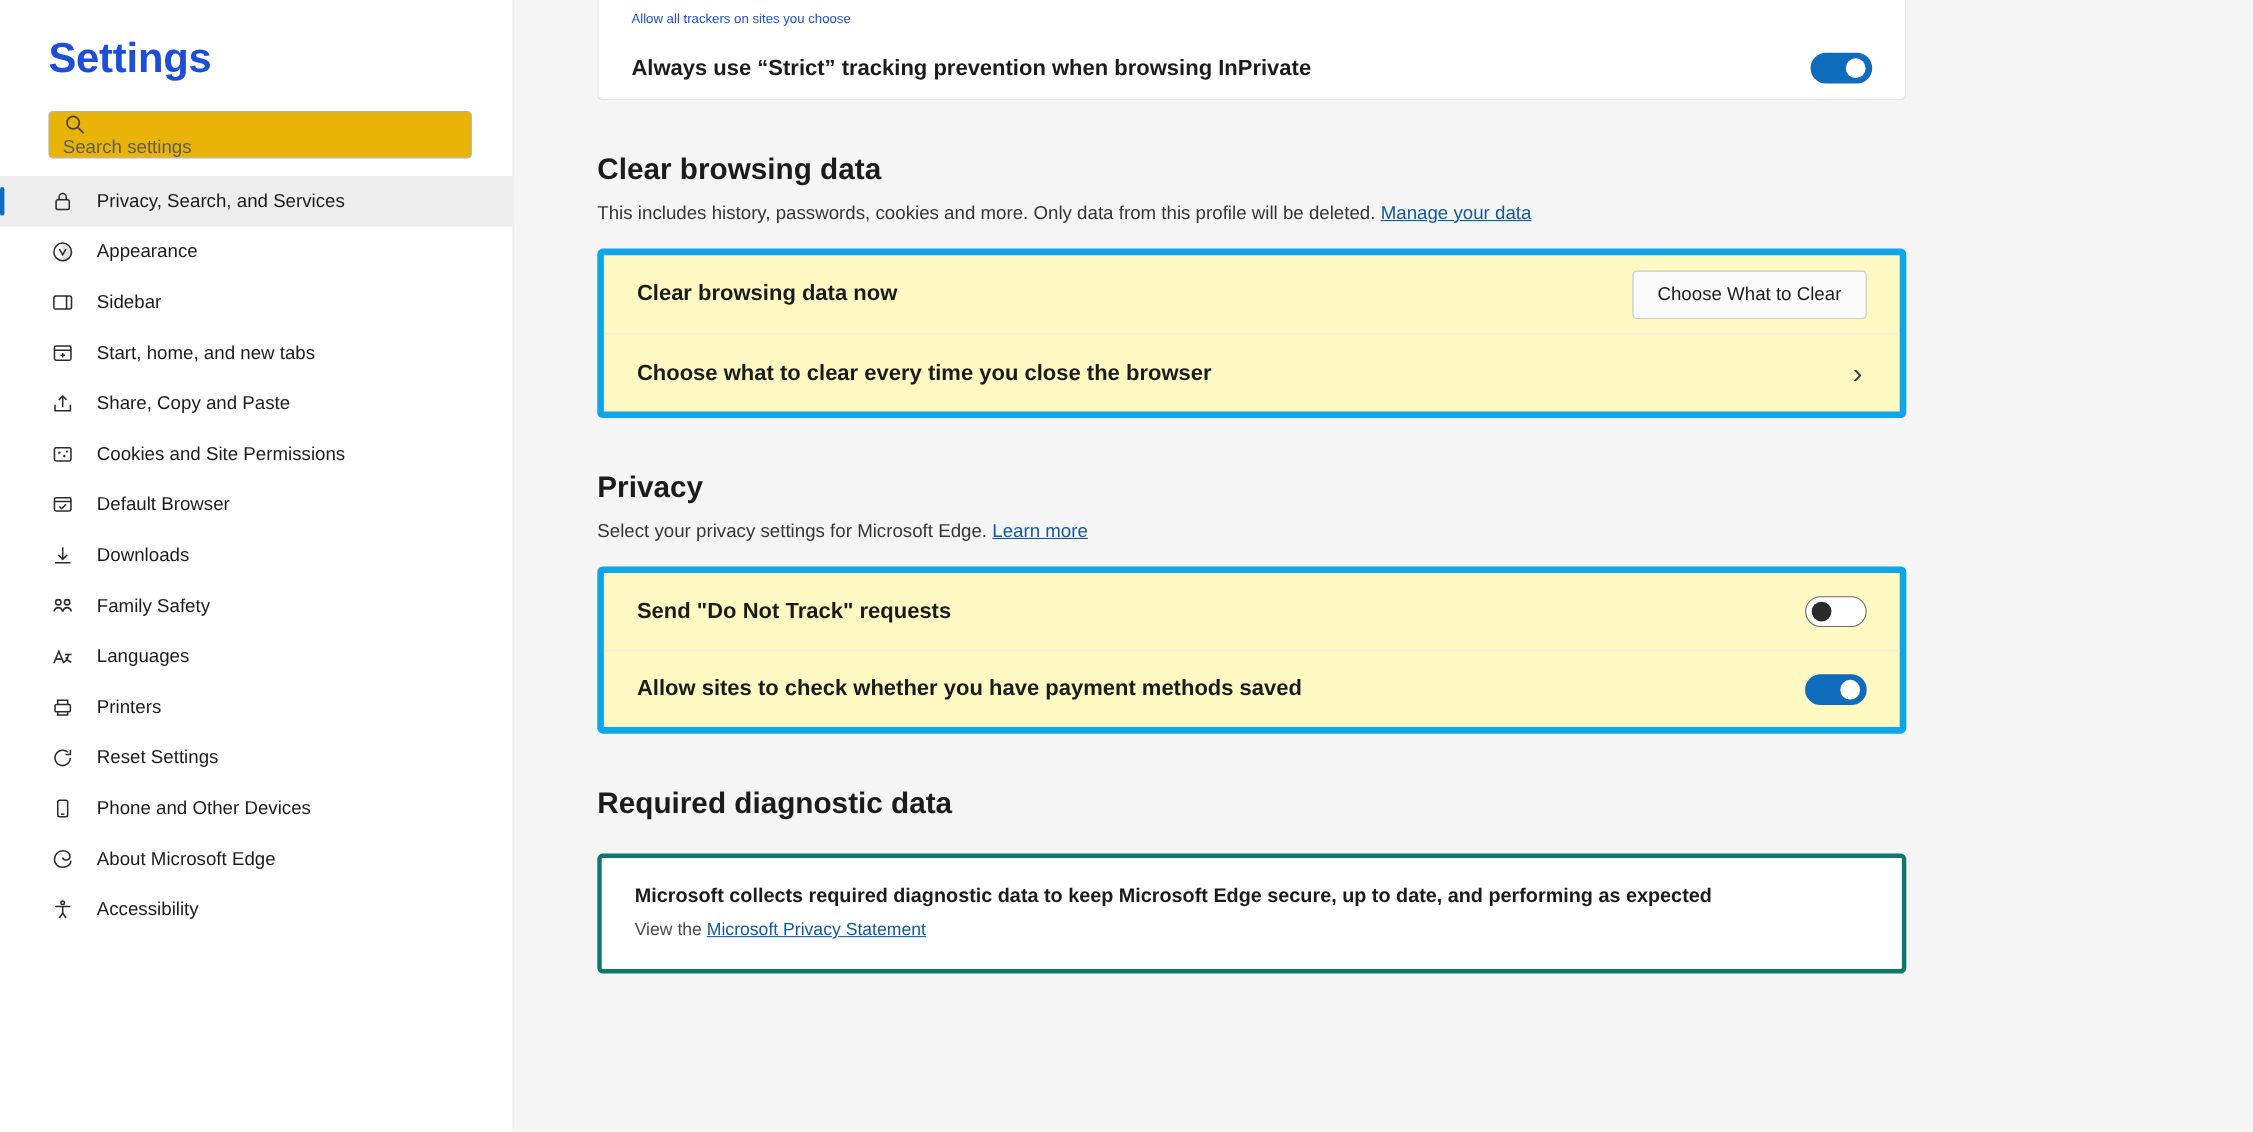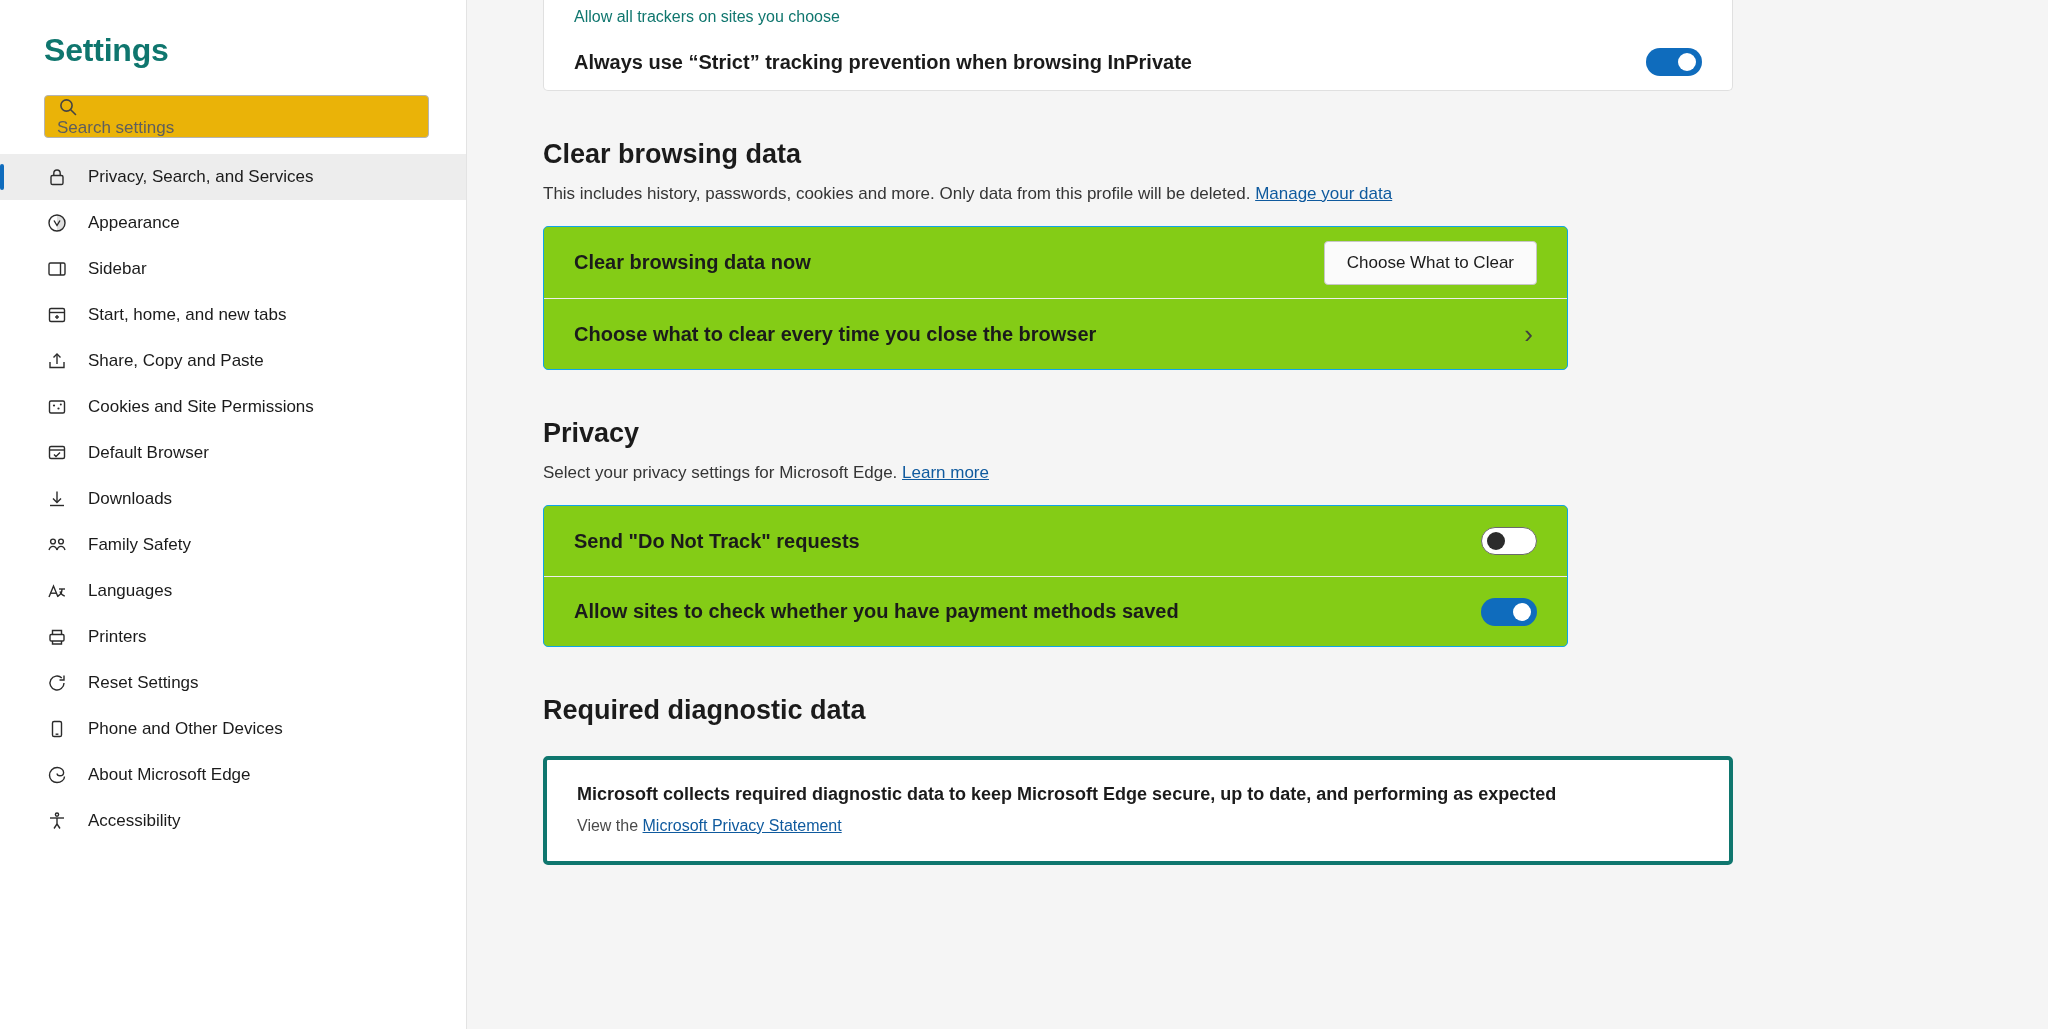--- a/index.html
+++ b/index.html
@@ -21,25 +21,25 @@
   .sidebar {
     width: 467px;
     min-width: 467px;
     height: 100%;
     background: #ffffff;
     border-right: 1px solid #e3e3e3;
     padding: 0 0 0 0;
     position: relative;
   }
   .settings-title {
-    font-size: 32px;
+    font-size: 38px;
     font-weight: bold;
     letter-spacing: -0.2px;
     margin: 32px 0 0 44px;
-    color: #0f766e;
+    color: #1d4ed8;
   }
   .search-wrap {
     margin: 26px 0 0 44px;
     width: 385px;
     height: 43px;
     border: 1px solid #b4b4b4;
     border-radius: 4px;
     background: #eab308;
     display: flex;
     padding: 0 12px;
@@ -101,41 +101,41 @@
     flex: 1;
     height: 100%;
     background: #f5f5f5;
     position: relative;
     overflow: hidden;
   }
   .main-inner {
     padding: 0 0 0 76px;
   }
   .card {
-    width: 1025px;
-    background: #84cc16;
-    border: 1px solid #0ea5e9;
+    width: 1190px;
+    background: #fef9c3;
+    border: 6px solid #0ea5e9;
     border-radius: 5px;
   }
   .row {
     display: flex;
     align-items: center;
     justify-content: space-between;
     padding: 0 30px;
     min-height: 71px;
   }
   .row + .row { border-top: 1px solid #ededed; }
   .row-label {
     font-size: 20px;
     font-weight: bold;
     color: #1b1b1b;
   }
   .row-sub {
-    font-size: 16px;
-    color: #0f766e;
+    font-size: 12px;
+    color: #1d4ed8;
     text-align: right;
   }
 
   .section-head {
     font-size: 27px;
     font-weight: bold;
     color: #1b1b1b;
     margin: 0 0 0 0;
   }
   .section-desc {

